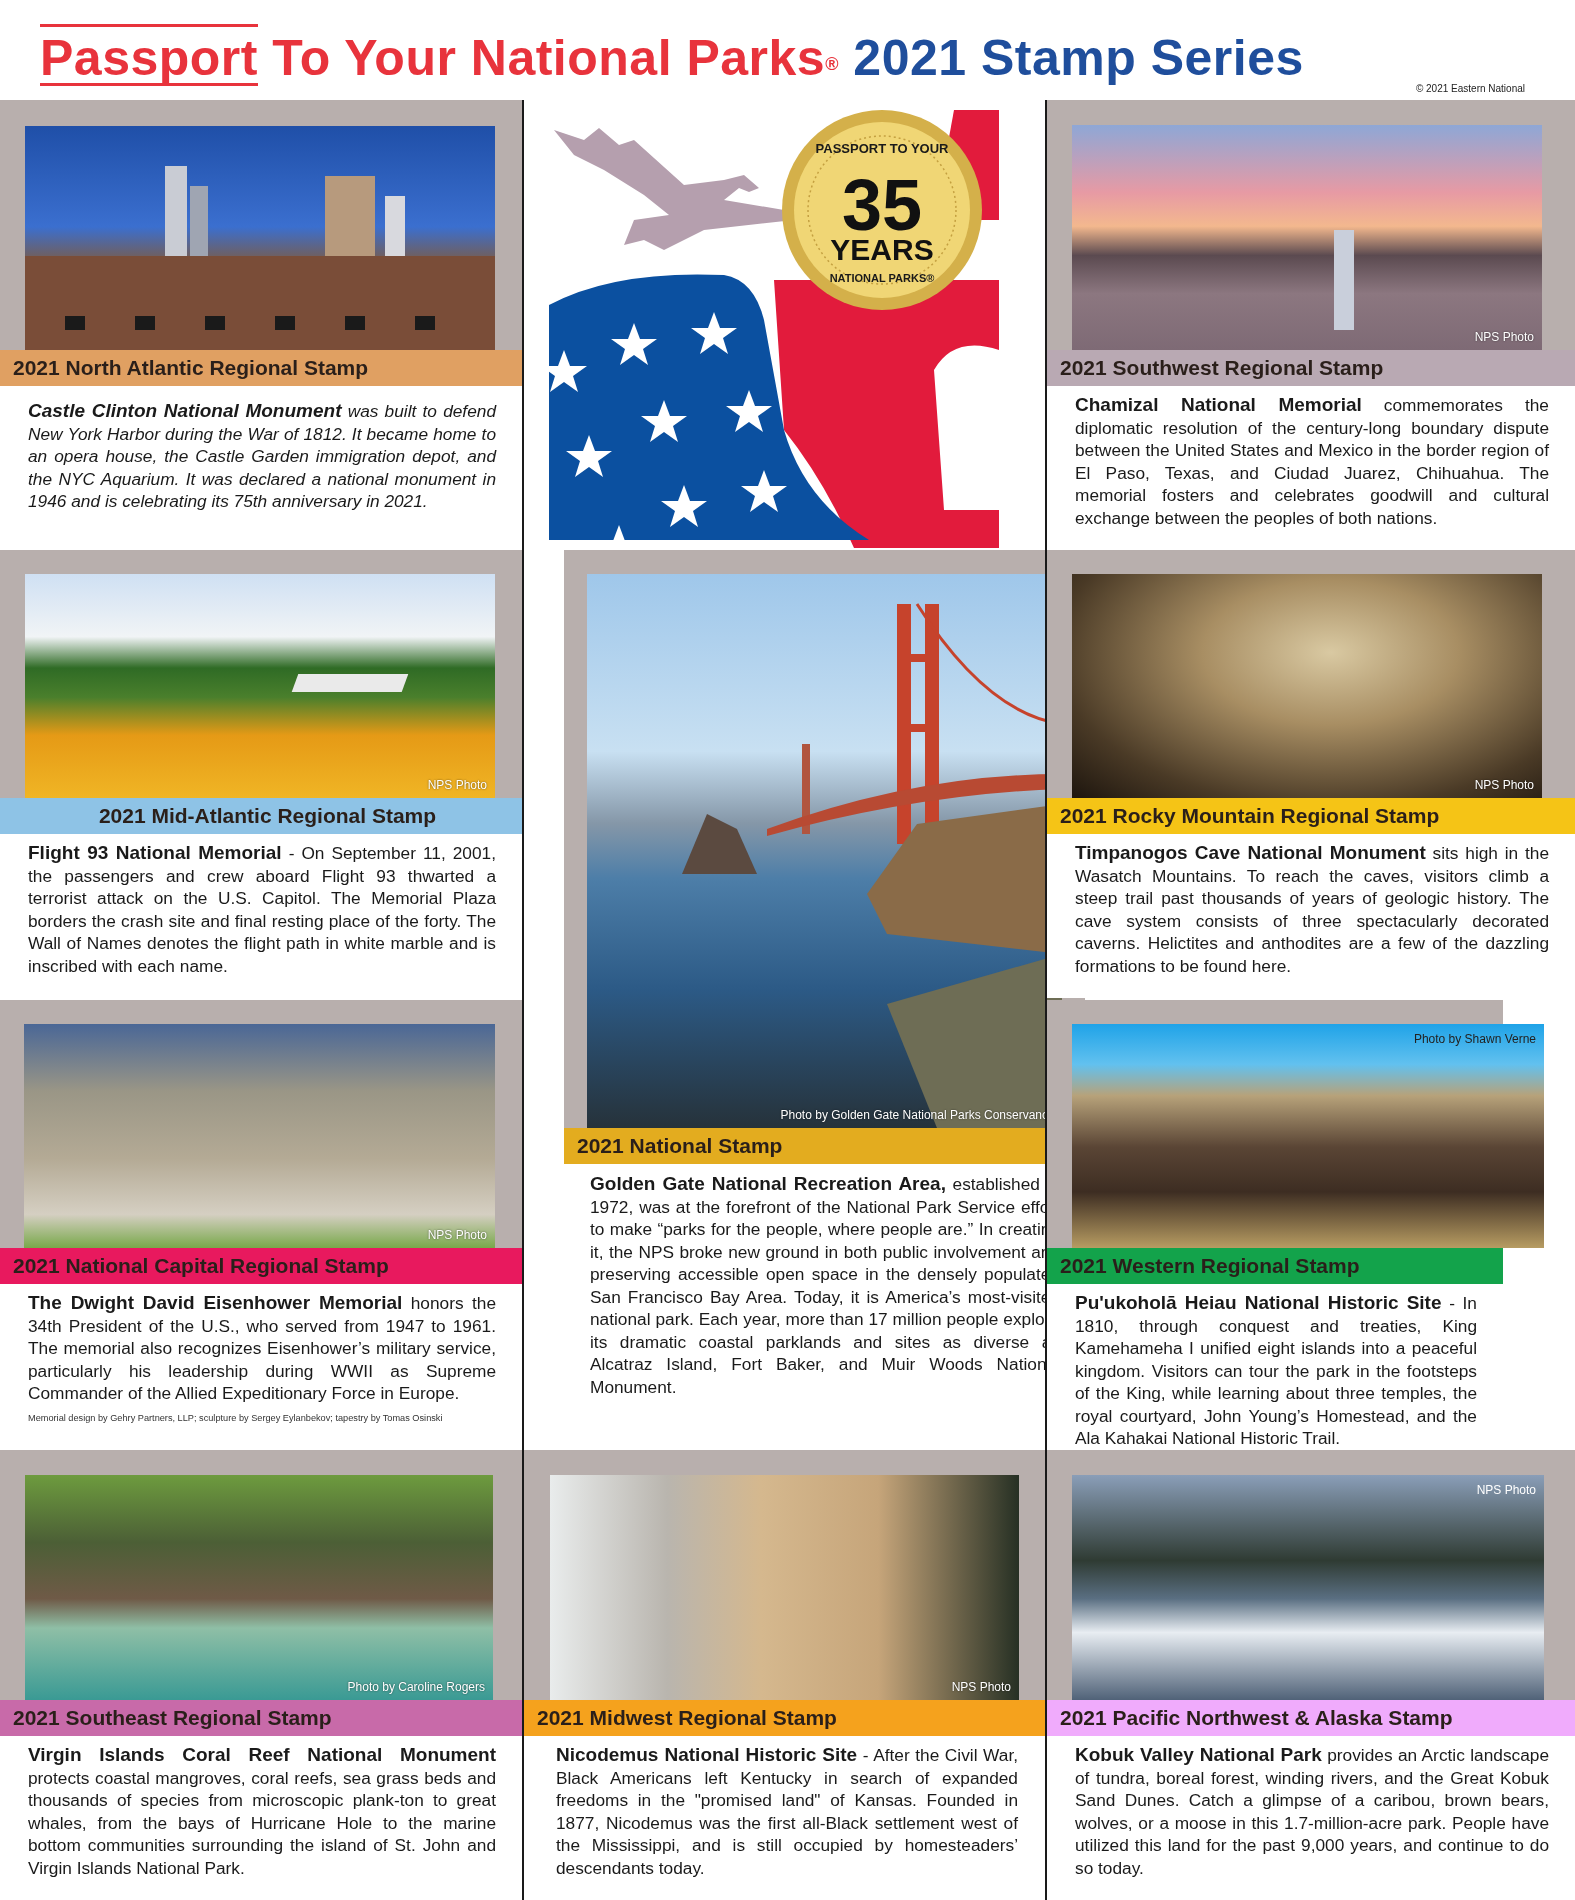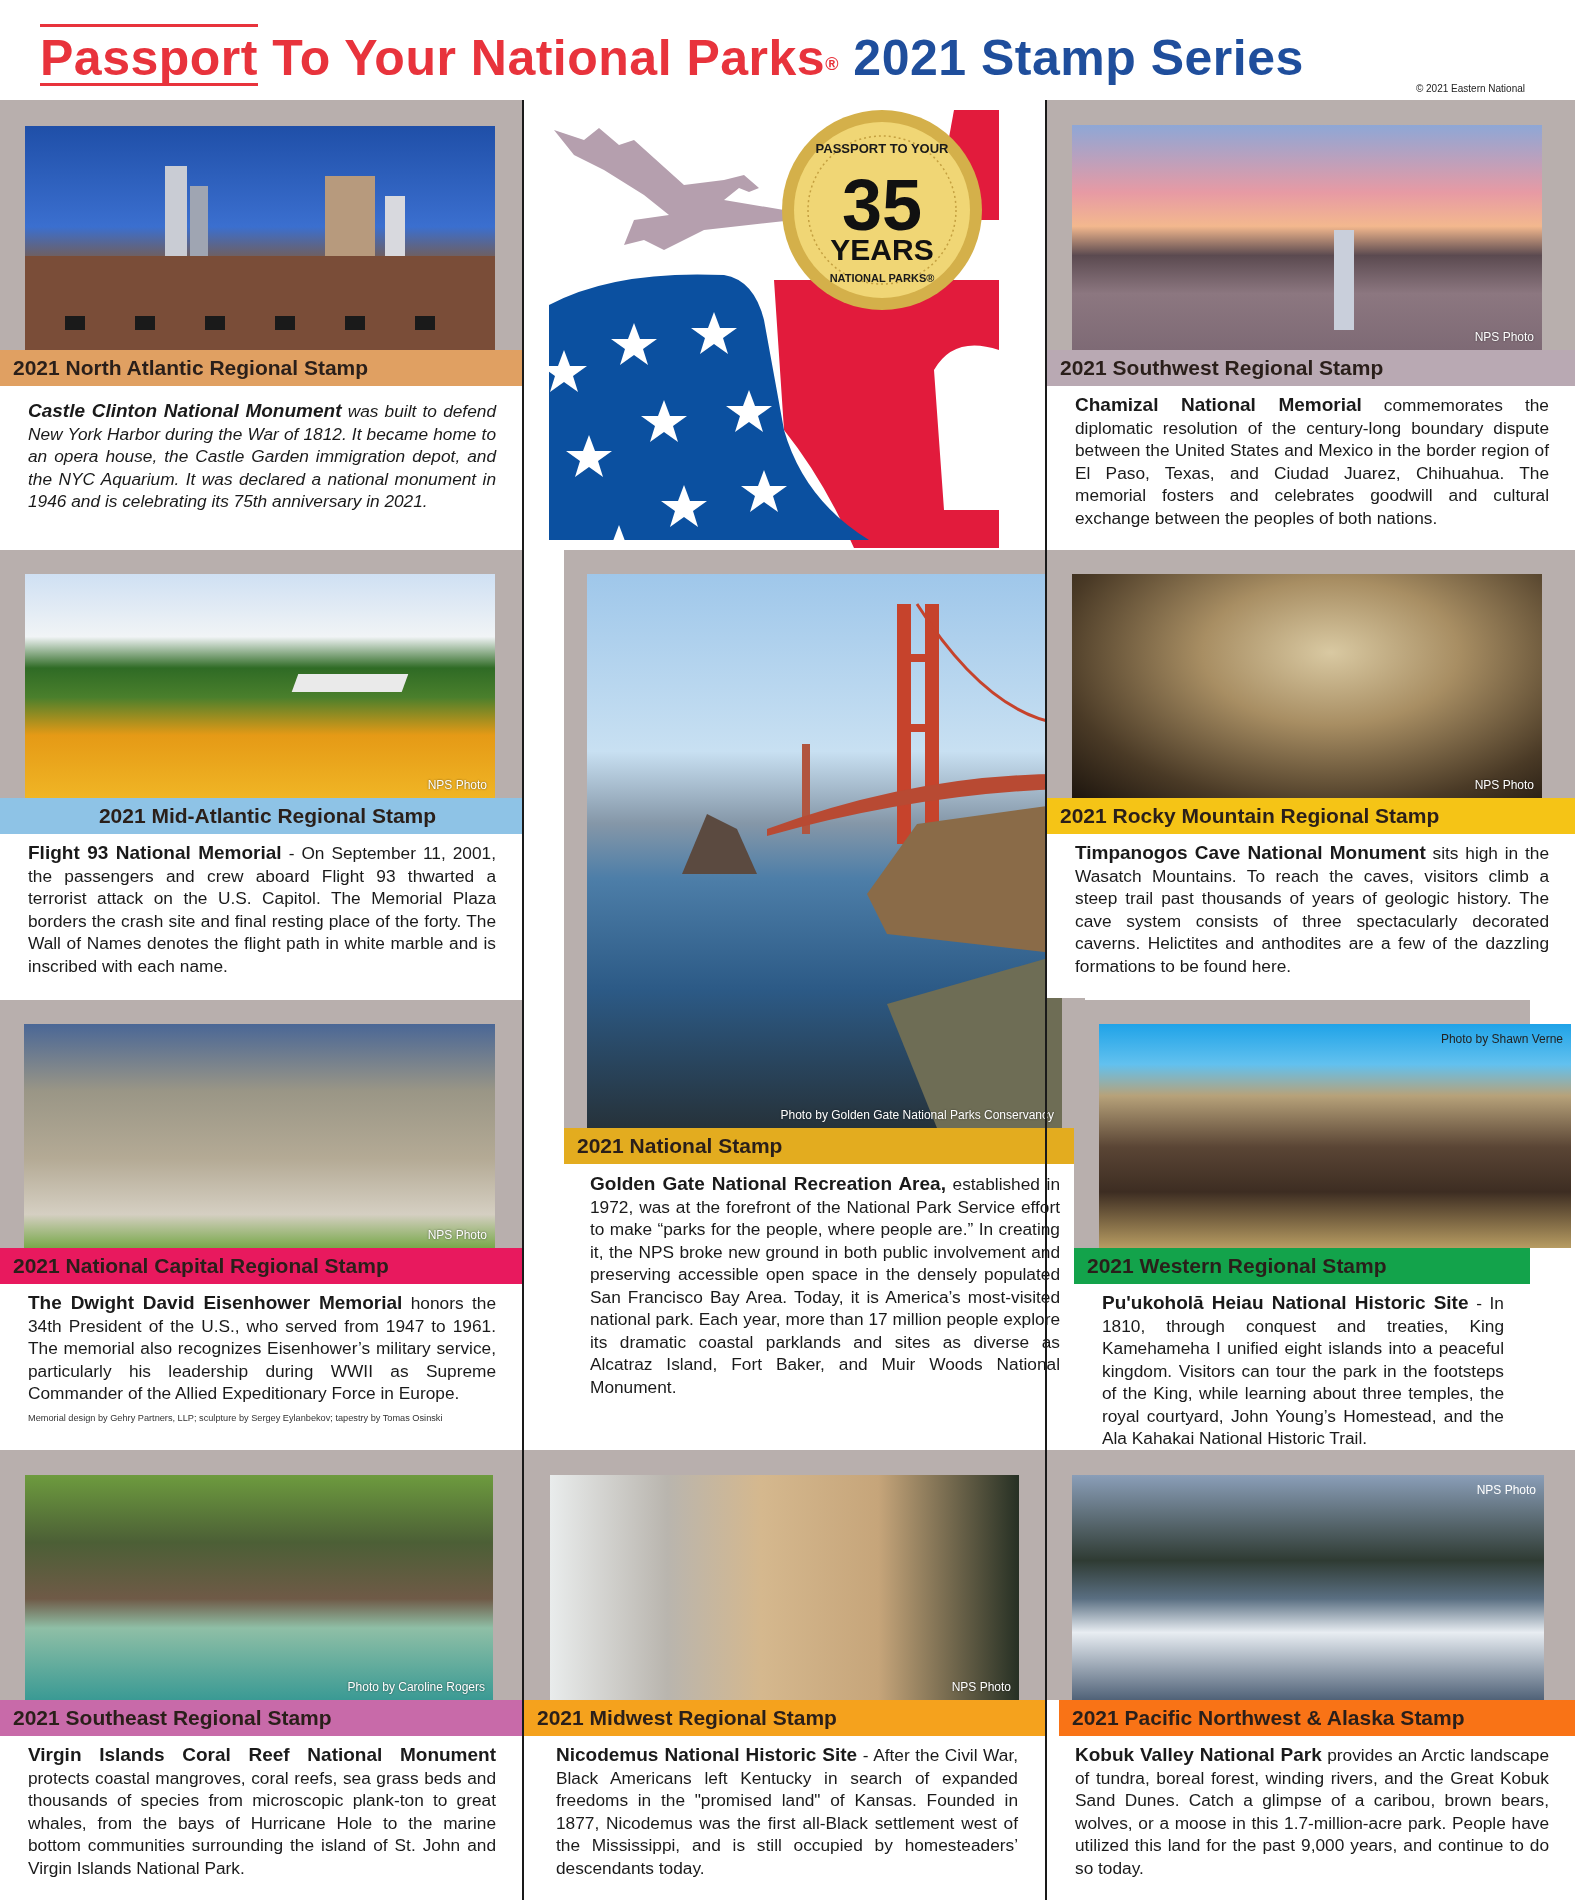--- a/index.html
+++ b/index.html
@@ -163,21 +163,21 @@
   <div class="cell" style="left:0;top:900px;width:522px;height:448px;">
     <div class="photo-area" style="height:248px;"></div>
     <div class="photo p-ike" style="left:24px;top:24px;width:471px;height:224px;">
       <div class="credit">NPS Photo</div>
     </div>
     <div class="band" style="top:248px;background:#e8195e;">2021 National Capital Regional Stamp</div>
     <div class="text" style="top:292px;"><b>The Dwight David Eisenhower Memorial</b><span> honors the 34th President of the U.S., who served from 1947 to 1961. The memorial also recognizes Eisenhower’s military service, particularly his leadership during WWII as Supreme Commander of the Allied Expeditionary Force in Europe.</span></div>
     <div class="note" style="top:413px;">Memorial design by Gehry Partners, LLP; sculpture by Sergey Eylanbekov; tapestry by Tomas Osinski</div>
   </div>
 
-  <div class="cell" style="left:1074px;top:900px;width:456px;height:448px;">
+  <div class="cell" style="left:1047px;top:900px;width:456px;height:448px;">
     <div class="photo-area" style="height:248px;"></div>
     <div class="photo p-heiau" style="left:25px;top:24px;width:472px;height:224px;">
       <div class="credit dark">Photo by Shawn Verne</div>
     </div>
     <div class="band" style="top:248px;background:#13a34b;">2021 Western Regional Stamp</div>
     <div class="text" style="top:292px;"><b>Pu'ukoholā Heiau National Historic Site</b><span> - In 1810, through conquest and treaties, King Kamehameha I unified eight islands into a peaceful kingdom. Visitors can tour the park in the footsteps of the King, while learning about three temples, the royal courtyard, John Young’s Homestead, and the Ala Kahakai National Historic Trail.</span></div>
   </div>
 
   <div class="cell" style="left:0;top:1350px;width:522px;height:450px;">
     <div class="photo-area" style="height:250px;"></div>
@@ -195,19 +195,19 @@
     </div>
     <div class="band" style="top:250px;background:#f5a21d;">2021 Midwest Regional Stamp</div>
     <div class="text" style="top:294px;left:32px;right:27px;"><b>Nicodemus National Historic Site</b><span> - After the Civil War, Black Americans left Kentucky in search of expanded freedoms in the "promised land" of Kansas. Founded in 1877, Nicodemus was the first all-Black settlement west of the Mississippi, and is still occupied by homesteaders’ descendants today.</span></div>
   </div>
 
   <div class="cell" style="left:1047px;top:1350px;width:528px;height:450px;">
     <div class="photo-area" style="height:250px;"></div>
     <div class="photo p-kobuk" style="left:25px;top:25px;width:472px;height:225px;">
       <div class="credit dark" style="color:#fff;">NPS Photo</div>
     </div>
-    <div class="band" style="top:250px;background:#f97316;margin-left:12px;">2021 Pacific Northwest &amp; Alaska Stamp</div>
+    <div class="band" style="top:250px;background:#f0abfc;">2021 Pacific Northwest &amp; Alaska Stamp</div>
     <div class="text" style="top:294px;"><b>Kobuk Valley National Park</b><span> provides an Arctic landscape of tundra, boreal forest, winding rivers, and the Great Kobuk Sand Dunes. Catch a glimpse of a caribou, brown bears, wolves, or a moose in this 1.7-million-acre park. People have utilized this land for the past 9,000 years, and continue to do so today.</span></div>
   </div>
 
   <div class="col-line" style="left:522px;"></div>
   <div class="col-line" style="left:1045px;"></div>
 </div>
 
 </body></html>

